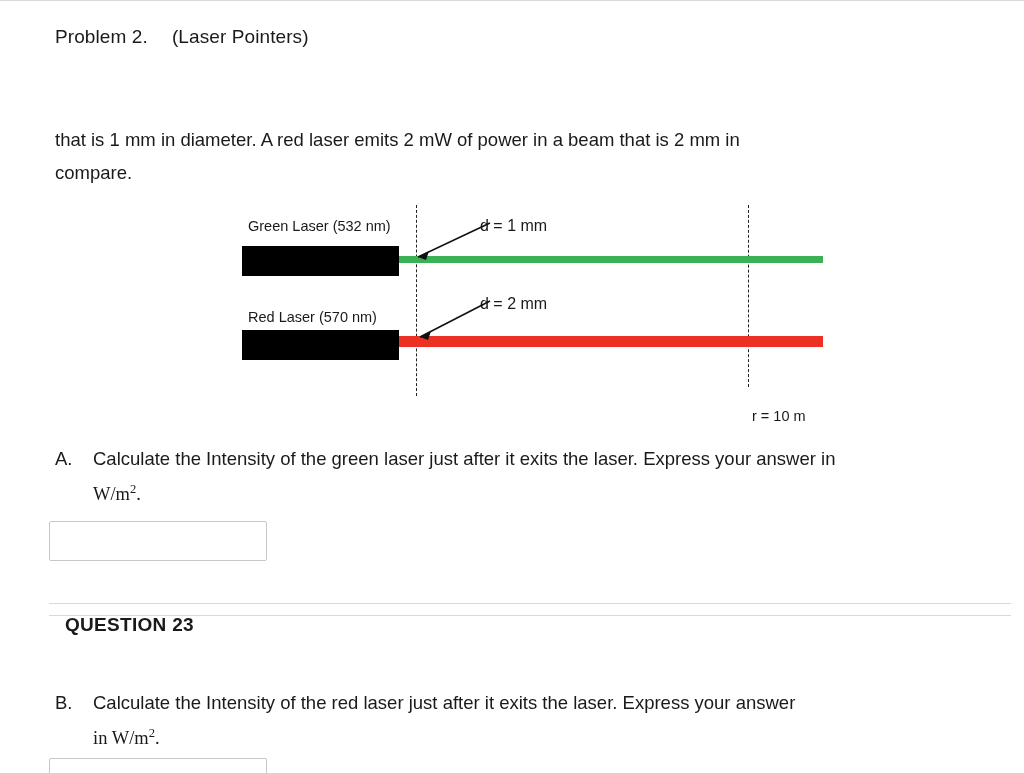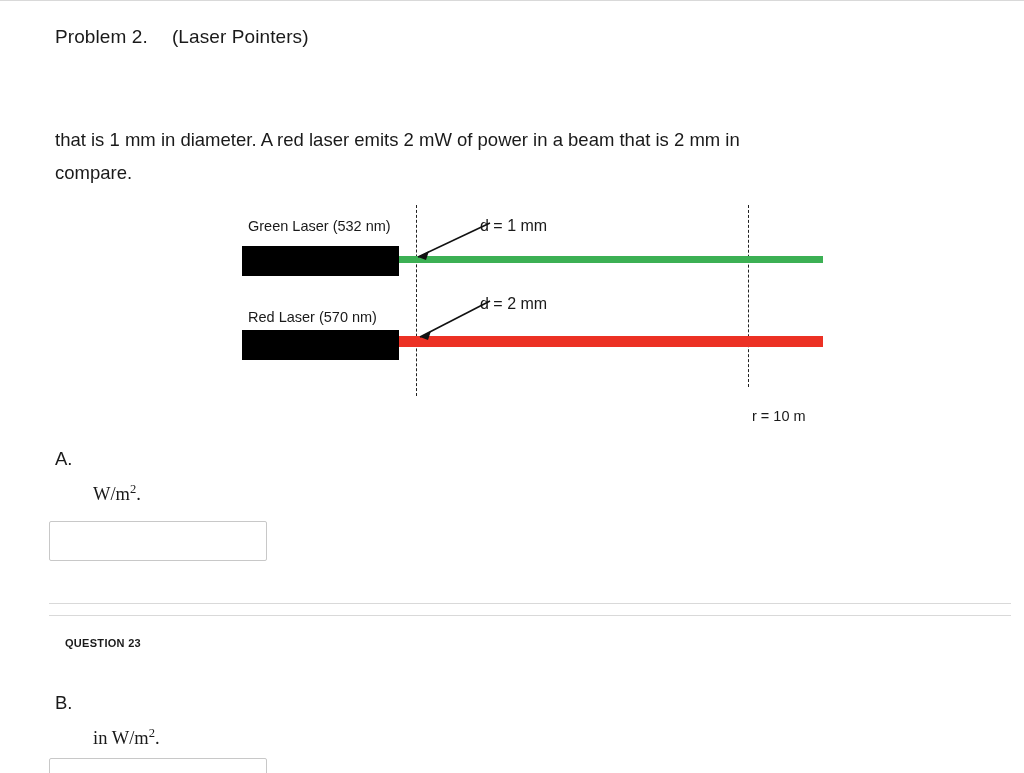--- a/index.html
+++ b/index.html
@@ -144,22 +144,22 @@
     width: 962px;
     height: 1px;
     background: #d9d9d9;
   }
   .div1 { top: 603px; }
   .div2 { top: 615px; }
 
   .qhead {
     position: absolute;
     left: 65px;
-    top: 637px;
-    font-size: 11px;
+    top: 614px;
+    font-size: 19px;
     font-weight: 700;
     letter-spacing: 0.3px;
   }
   sup { font-size: 0.68em; }
   .mathfont { font-family: "Liberation Serif", serif; font-style: normal; margin-top: 28px; }
 </style>
 </head>
 <body>
 
 <div class="page">
@@ -202,35 +202,35 @@
     <svg class="arrow" style="left:180px; top:92px;" width="90" height="46" viewBox="0 0 90 46">
       <line x1="80" y1="4" x2="10" y2="40" stroke="#111111" stroke-width="1.6"></line>
       <polygon points="10,40 21,34 18,43" fill="#111111"></polygon>
     </svg>
 
   </div>
 
   <div class="qtext qA">
     <span class="q-letter">A.</span>
     <span class="q-body">
-      <br>
+      <span>Calculate the Intensity of the green laser just after it exits the laser. Express your answer in</span><br>
       <span class="mathfont">W/m</span><sup class="mathfont">2</sup><span class="mathfont">.</span>
     </span>
   </div>
 
   <input class="ansbox ansA" type="text" value="" placeholder="" style="">
 
   <div class="divider div1"></div>
   <div class="divider div2"></div>
 
   <div class="qhead">QUESTION 23</div>
 
   <div class="qtext qB">
     <span class="q-letter">B.</span>
     <span class="q-body">
-      <br>
+      <span>Calculate the Intensity of the red laser just after it exits the laser. Express your answer</span><br>
       <span class="mathfont">in W/m</span><sup class="mathfont">2</sup><span class="mathfont">.</span>
     </span>
   </div>
 
   <input class="ansbox ansB" type="text" value="" placeholder="" style="">
 
 </div>
 
 </body></html>

